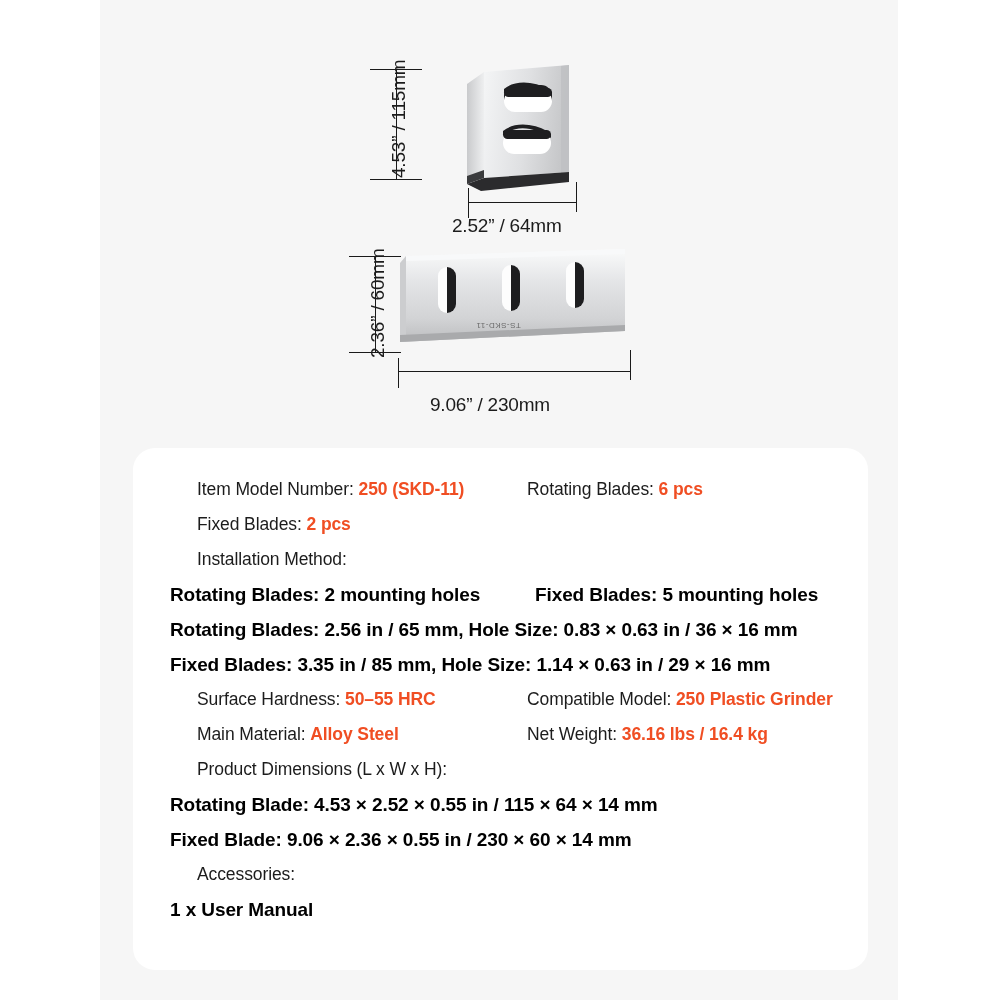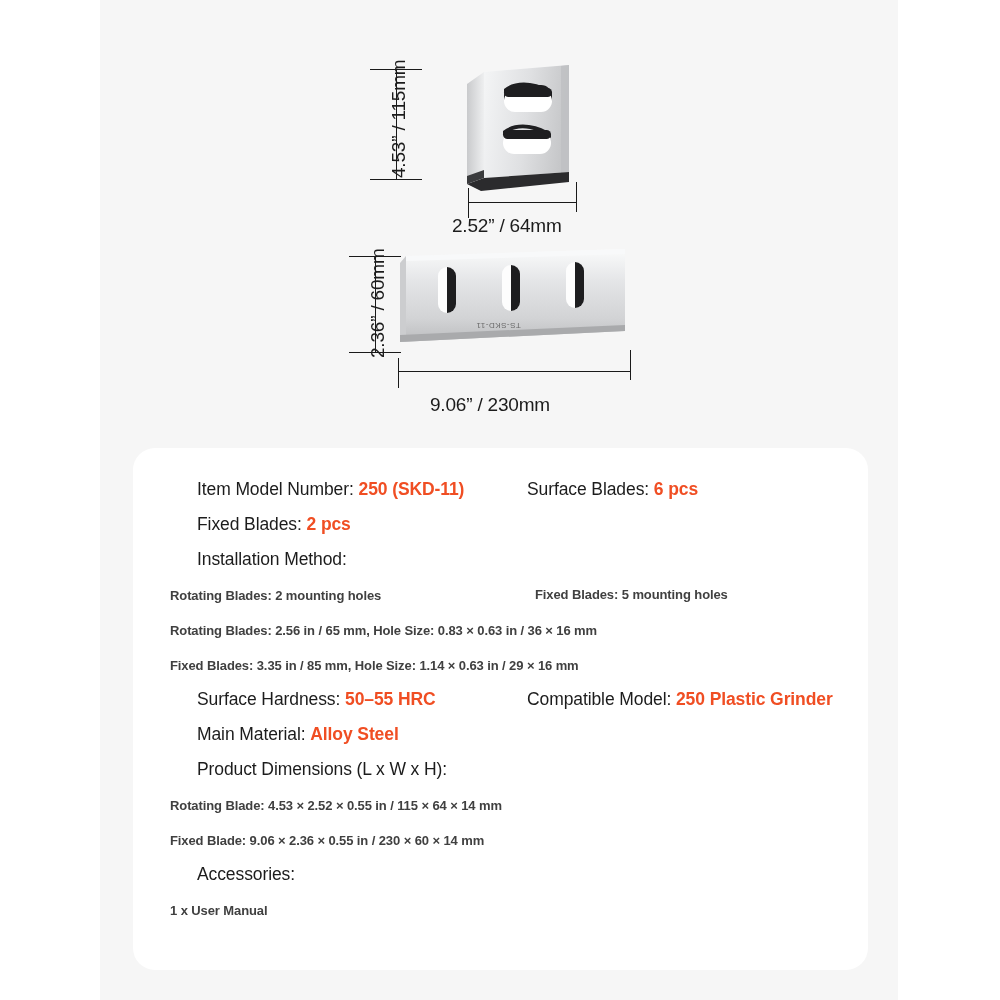--- a/index.html
+++ b/index.html
@@ -69,21 +69,21 @@
     height: 35px;
     white-space: nowrap;
     font-size: 17.5px;
     line-height: 35px;
     color: #1c1c1c;
     letter-spacing: -0.1px;
   }
   .col2 { position: absolute; left: 330px; top: 0; }
   .lbl  { color: #1c1c1c; font-weight: 400; margin-left: 27px; }
   .val  { color: #f04e23; font-weight: bold; }
-  .full-orange { color: #404040; font-weight: bold; font-size: 13px; }
+  .full-orange { color: #000000; font-weight: bold; font-size: 19px; }
   .blade-label {
     position: absolute;
     font-size: 8px;
     color: #6a6a6a;
     letter-spacing: 0.5px;
     transform: rotate(180deg);
     white-space: nowrap;
   }
 </style>
 </head>
@@ -198,28 +198,28 @@
 
       <div class="dimline dim-h" style="left:298px; top:371px; width:232px;"></div>
       <div class="tick-v" style="left:298px; top:358px; height:30px;"></div>
       <div class="tick-v" style="left:530px; top:350px; height:30px;"></div>
       <span class="dimtext" style="left:330px; top:394px;">9.06” / 230mm</span>
     </div>
   </div>
 
   <div id="spec-card">
     <div id="spec-rows">
-        <div class="row"><span class="lbl">Item Model Number: </span><span class="val">250 (SKD-11)</span><span class="col2"><span class="lbl">Surface Blades: </span><span class="val">6 pcs</span></span></div>
+        <div class="row"><span class="lbl">Item Model Number: </span><span class="val">250 (SKD-11)</span><span class="col2"><span class="lbl">Rotating Blades: </span><span class="val">6 pcs</span></span></div>
         <div class="row"><span class="lbl">Fixed Blades: </span><span class="val">2 pcs</span></div>
         <div class="row"><span class="lbl">Installation Method:</span></div>
         <div class="row"><span class="full-orange">Rotating Blades: 2 mounting holes</span><span class="full-orange col2" style="left: 365px;">Fixed Blades: 5 mounting holes</span></div>
         <div class="row"><span class="full-orange">Rotating Blades: 2.56 in / 65 mm, Hole Size: 0.83 × 0.63 in / 36 × 16 mm</span></div>
         <div class="row"><span class="full-orange">Fixed Blades: 3.35 in / 85 mm, Hole Size: 1.14 × 0.63 in / 29 × 16 mm</span></div>
         <div class="row"><span class="lbl">Surface Hardness: </span><span class="val">50–55 HRC</span><span class="col2"><span class="lbl">Compatible Model: </span><span class="val">250 Plastic Grinder</span></span></div>
-        <div class="row"><span class="lbl">Main Material: </span><span class="val">Alloy Steel</span></div>
+        <div class="row"><span class="lbl">Main Material: </span><span class="val">Alloy Steel</span><span class="col2"><span class="lbl">Net Weight: </span><span class="val">36.16 lbs / 16.4 kg</span></span></div>
         <div class="row"><span class="lbl">Product Dimensions (L x W x H):</span></div>
         <div class="row"><span class="full-orange">Rotating Blade: 4.53 × 2.52 × 0.55 in / 115 × 64 × 14 mm</span></div>
         <div class="row"><span class="full-orange">Fixed Blade: 9.06 × 2.36 × 0.55 in / 230 × 60 × 14 mm</span></div>
         <div class="row"><span class="lbl">Accessories:</span></div>
         <div class="row"><span class="full-orange">1 x User Manual</span></div>
       </div>
   </div>
 
 </div>
 

